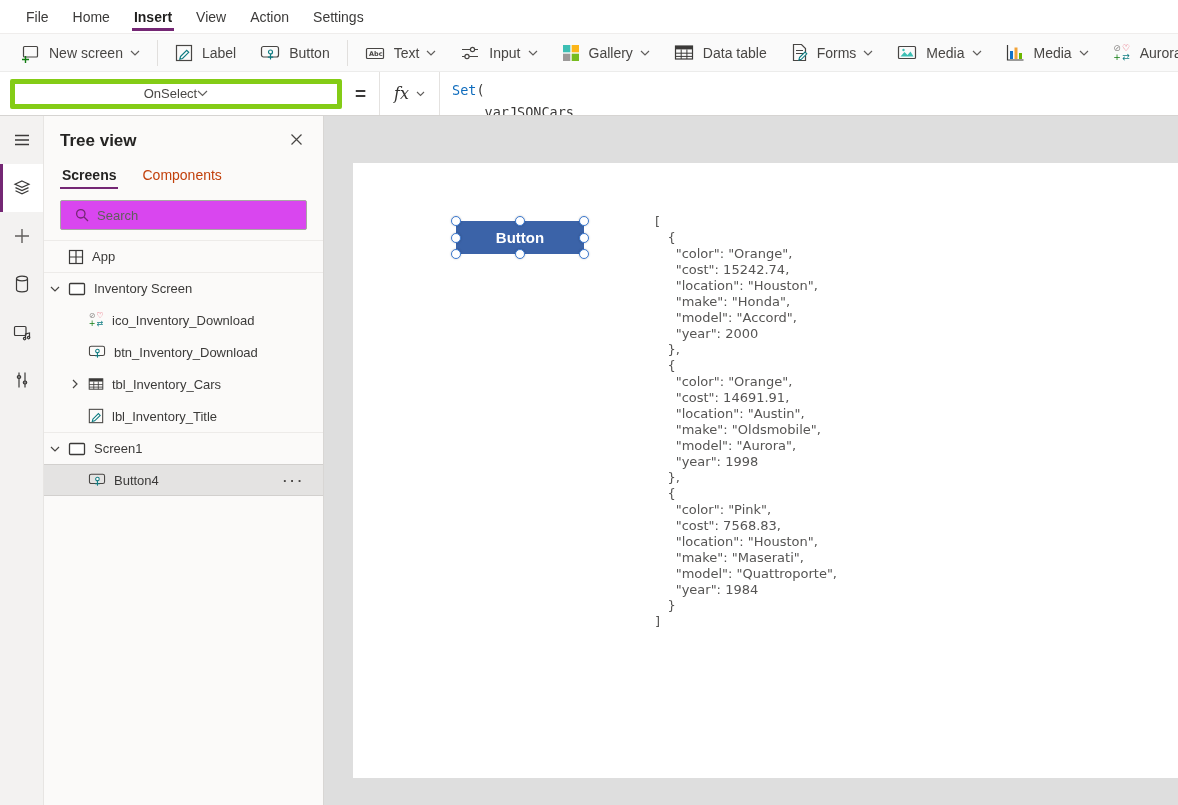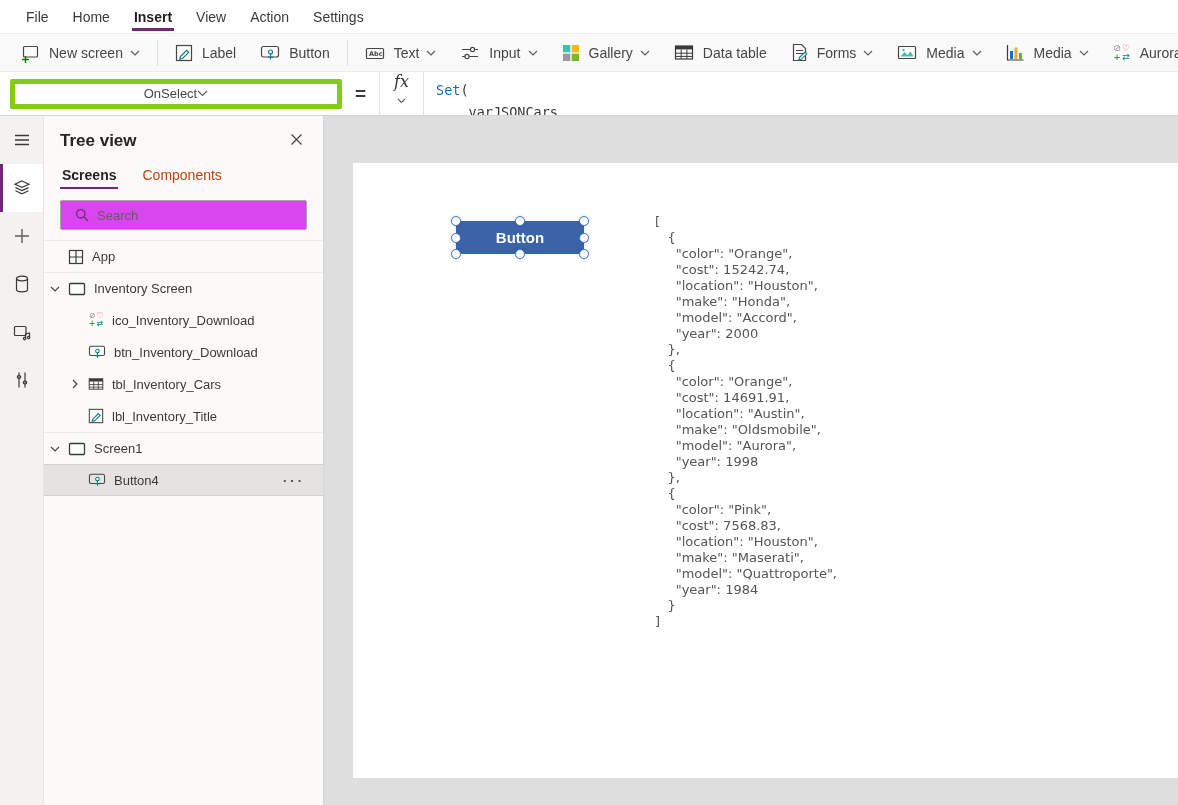--- a/index.html
+++ b/index.html
@@ -21,21 +21,21 @@
   .tb-item { display:flex; align-items:center; gap:9px; padding:0 12px; height:100%; color:#484644; }
   .tb-item .chev { margin-left:-2px; color:#605e5c; }
   .tb-divider { width:1px; height:26px; background:#e1dfdd; margin:0 5px; flex:0 0 1px; }
   .icon { display:inline-flex; align-items:center; justify-content:center; }
   .mini-grid { width:18px; height:18px; display:grid; grid-template-columns:9px 9px; grid-template-rows:9px 9px; font-size:9px; line-height:9px; text-align:center; font-family:"DejaVu Sans",sans-serif; }
 
   
   .formulabar { height: 44px; display:flex; align-items:center; background:#fff; border-bottom:1px solid #d6d4d2; padding-left:10px; }
   .prop-combo { width:332px; height:30px; border:5px solid #84cc16; border-radius:2px; background:#fff; display:flex; align-items:center; justify-content:center; padding:0 10px; color:#484644; font-size:13px; }
   .equals { margin:0 13px; font-size:19px; font-weight:600; color:#3b3a39; }
-  .fx-btn { height:100%; padding:0 14px; display:flex; align-items:center; gap:7px; border-left:1px solid #e4e2e0; border-right:1px solid #e4e2e0; font-family:"DejaVu Serif", serif; font-style:italic; font-size:16px; color:#323130;flex-direction:column; }
+  .fx-btn { height:100%; padding:0 14px; display:flex; align-items:center; gap:7px; border-left:1px solid #e4e2e0; border-right:1px solid #e4e2e0; font-family:"DejaVu Serif", serif; font-style:italic; font-size:16px; color:#323130; }
   .formula-text { flex:1; height:100%; overflow:hidden; padding:7px 0 0 12px; font-family:"DejaVu Sans Mono","Liberation Mono",monospace; font-size:13.5px; line-height:22px; }
   .fx-fn { color:#0f6cbd; }
   .fx-paren { color:#3b3a39; }
   .fx-line2 { color:#3b3a39; padding-left:4ch; }
 
   
   .main { display:flex; height: 689px; border-radius: 24px; }
 
   .rail { width:44px; background:#f3f2f1; border-right:1px solid #e7e5e3; display:flex; flex-direction:column; flex:0 0 44px; }
   .rail-item { height:48px; display:flex; align-items:center; justify-content:center; color:#3b3a39; position:relative; }

